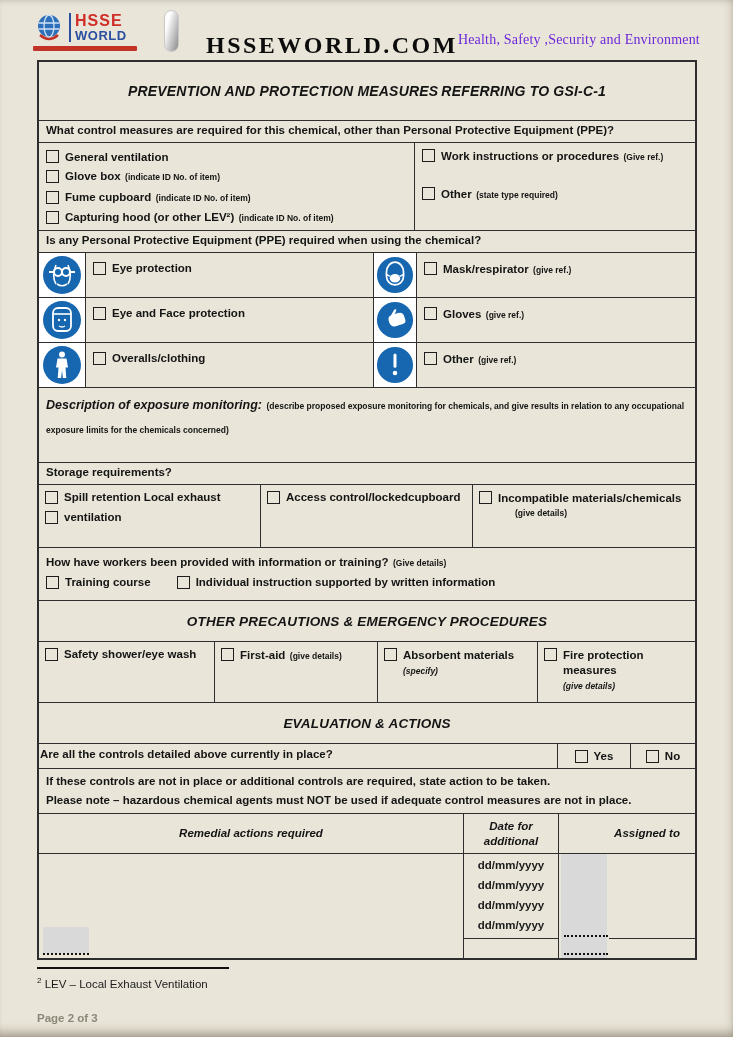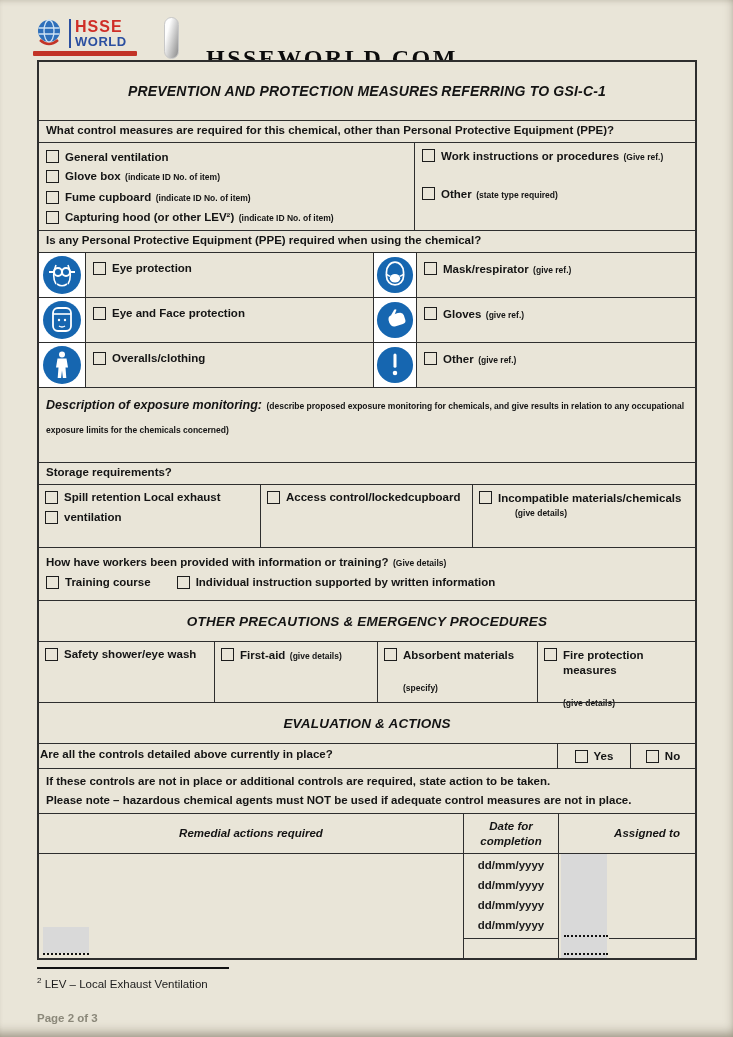--- a/index.html
+++ b/index.html
@@ -2,30 +2,30 @@
 <html><head>
 <meta charset="utf-8">
 <style>
   html,body{margin:0;padding:0;background:#dedacd;}
   .page{position:relative;width:733px;height:1037px;background:#e9e5d8;
         font-family:"Liberation Sans",sans-serif;color:#141414;overflow:hidden;}
   .page::after{content:"";position:absolute;inset:0;pointer-events:none;
         box-shadow:inset -4px -10px 12px -7px rgba(80,70,50,.55), inset 0 4px 6px -4px rgba(80,70,50,.3);}
 
   
-  .header{position:absolute;top:17px;left:33px;display:flex;gap:27px;}
+  .header{position:absolute;top:4px;left:33px;display:flex;align-items:center;gap:27px;}
   .logo-badge{display:flex;flex-direction:column;width:104px;}
   .logo-top{display:flex;align-items:center;gap:4px;}
   .logo-stack{display:flex;flex-direction:column;line-height:1;border-left:2px solid #2b4fa0;padding-left:4px;}
   .logo-hsse{color:#cf2e27;font-weight:bold;font-size:16px;letter-spacing:1px;}
   .logo-world{color:#2b4fa0;font-weight:bold;font-size:13px;letter-spacing:.5px;}
   .logo-ribbon{height:5px;background:#c23327;margin-top:2px;border-radius:1px;}
   .capsule{width:13px;height:40px;border-radius:8px;border:1px solid #c8c8c8;
            background:linear-gradient(105deg,#fdfdfd 25%,#9a9a9a 90%);}
-  .site-block{display:flex;flex-direction:column;line-height:1.1;margin-top:28px;}
+  .site-block{display:flex;line-height:1.1;margin-top:28px;}
   .site-name{font-family:"Liberation Serif",serif;font-weight:bold;font-size:24px;letter-spacing:2.5px;color:#0c0c0c;}
   .tagline{font-family:"Liberation Serif",serif;font-size:14px;color:#6d28d9;letter-spacing:.2px;}
 
   
   .form{position:absolute;top:60px;left:37px;width:660px;border:2px solid #2e2e2e;background:#e9e5d8;box-sizing:border-box;}
   .row{box-sizing:border-box;border-top:1.5px solid #2e2e2e;position:relative;}
   .row.first{border-top:none;}
   .r{display:flex;height:100%;}
   .c{box-sizing:border-box;height:100%;}
   .c + .c{border-left:1.5px solid #2e2e2e;}
@@ -61,21 +61,21 @@
   .st-c3 .note{display:block;margin-left:17px;margin-top:1px;}
 
   .training-row{height:53px;padding:4px 7px;}
   .training-opts{display:flex;gap:26px;margin-top:5px;}
 
   .header-row{height:41px;display:flex;align-items:center;justify-content:center;}
   .header-row .hdr{font-weight:bold;font-style:italic;font-size:13.5px;letter-spacing:.2px;}
 
   .prec-row{height:61px;}
   .prec-c{padding:5px 6px;}
-  .prec-c .note-block{display:block;margin-top:19px;}
+  .prec-c .note-block{display:block;margin-top:2px;font-style:italic;}
   .p1{width:175px;} .p2{width:163px;} .p3{width:160px;} .p4{flex:1;}
 
   .yesno-row{height:25px;}
   .yn-q{width:518px;padding:4px 1px;font-weight:bold;font-size:11.5px;}
   .yn-opt{display:flex;align-items:center;justify-content:center;gap:6px;}
   .yn-yes{width:73px;} .yn-no{flex:1;}
 
   .notes-row{height:45px;padding:3px 7px;}
   .notes-row div{font-weight:bold;font-size:11.5px;line-height:19px;}
 
@@ -389,21 +389,21 @@
     </div>
 
     <div class="row notes-row">
       <div>If these controls are not in place or additional controls are required, state action to be taken.</div>
       <div>Please note – hazardous chemical agents must NOT be used if adequate control measures are not in place.</div>
     </div>
 
     <div class="row rem-hdr-row">
       <div class="r">
         <div class="c rem-hdr ra">Remedial actions required</div>
-        <div class="c rem-hdr rd">Date for completion</div>
+        <div class="c rem-hdr rd">Date for additional</div>
         <div class="c rem-hdr rg">Assigned to</div>
       </div>
     </div>
 
     <div class="row rem-body-row">
       <div class="r">
         <div class="c rem-actions">
           <div class="gray-box"></div>
           <div class="dots" style="left:4px;bottom:3px;width:46px;"></div>
         </div>

